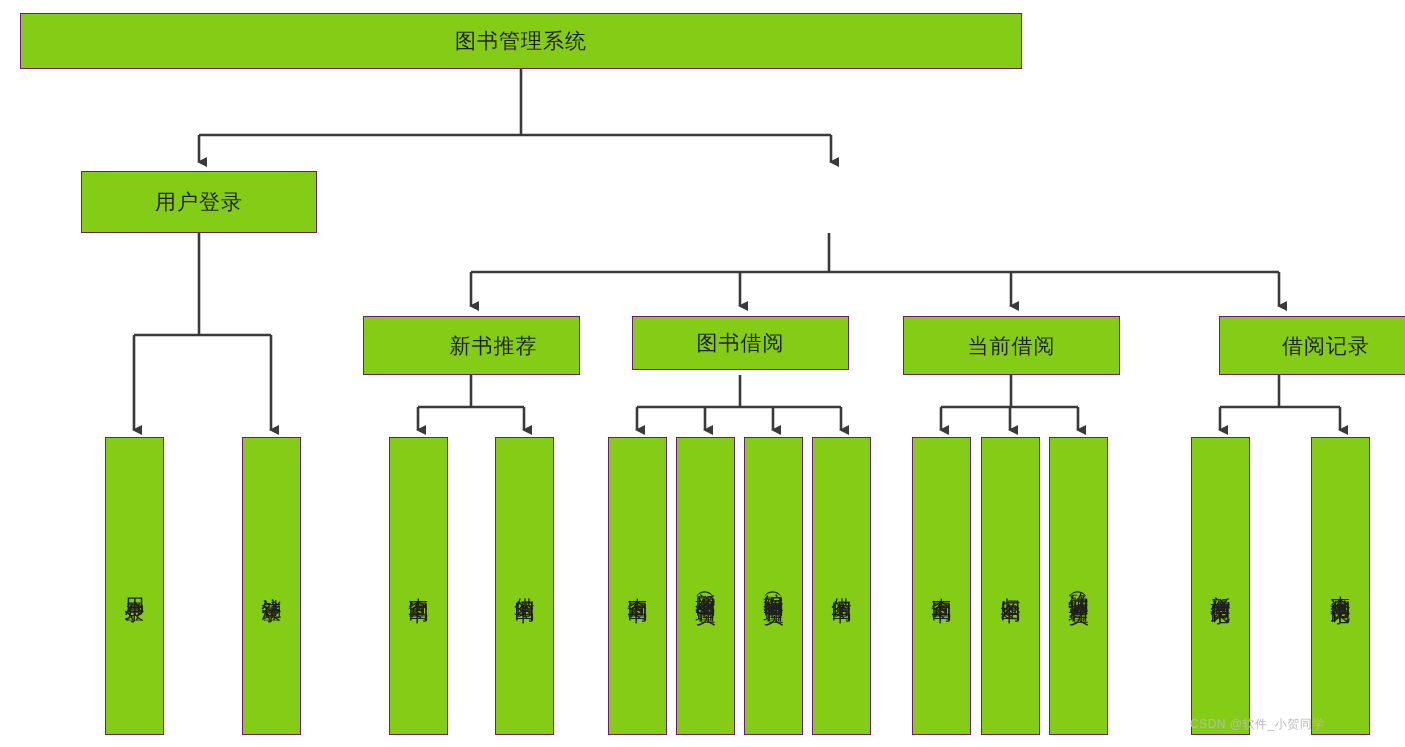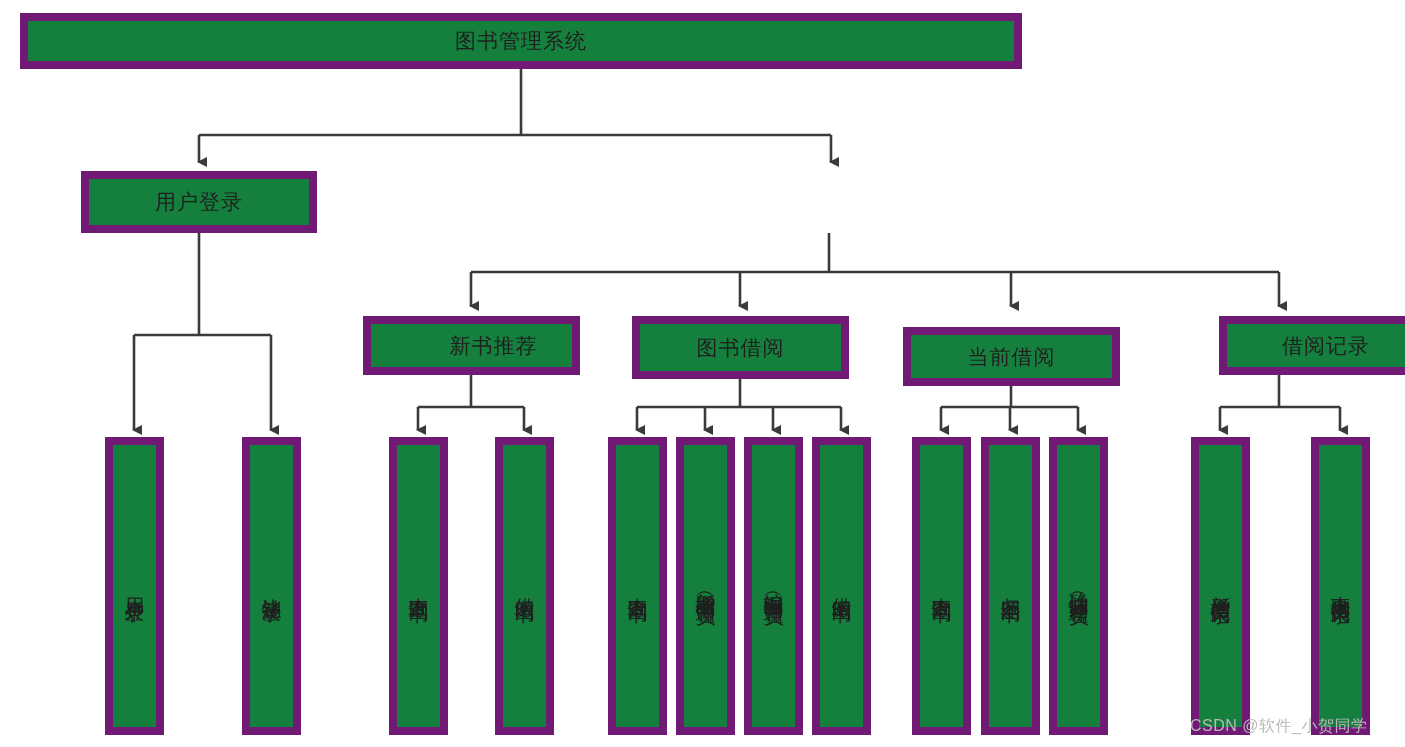--- a/index.html
+++ b/index.html
@@ -21,22 +21,22 @@
     position: absolute;
     left: 0;
     top: 0;
     width: 1405px;
     height: 747px;
     pointer-events: none;
   }
   .node {
     position: absolute;
     box-sizing: border-box;
-    background: #15803d;
-    border: 8px solid #701a75;
+    background: #84cc16;
+    border: 1px solid #701a75;
     display: flex;
     align-items: center;
     justify-content: center;
     color: #1f1f1f;
     z-index: 2;
   }
   .node.h-label {
     font-size: 21px;
     letter-spacing: 1px;
     line-height: 1.2;
@@ -53,21 +53,21 @@
     text-align: center;
   }
   .node.v-label > .vtext {
     writing-mode: vertical-rl;
     text-orientation: upright;
     display: block;
     white-space: nowrap;
   }
   .watermark {
     position: absolute;
-    font-size: 16px;
+    font-size: 12px;
     color: #b9b9b9;
     letter-spacing: 0.5px;
     white-space: nowrap;
     z-index: 3;
   }
 </style>
 </head>
 <body>
 
 <div id="canvas">
@@ -120,22 +120,22 @@
       <path d="M1220,407 L1220,430" marker-end="url(#arr)"></path>
       <path d="M1340,407 L1340,430" marker-end="url(#arr)"></path>
     </g>
   </svg>
 
   <div class="node h-label" style="left:20px; top:13px; width:1002px; height:56px;">图书管理系统</div>
 
   <div class="node h-label" style="left:81px; top:171px; width:236px; height:62px;">用户登录</div>
 
   <div class="node h-label" style="left:363px; top:316px; width:217px; height:59px;padding-left:44px;">新书推荐</div>
-  <div class="node h-label" style="left:632px; top:316px; width:217px; height:63px;">图书借阅</div>
-  <div class="node h-label" style="left:903px; top:316px; width:217px; height:59px;margin-top:11px;">当前借阅</div>
+  <div class="node h-label" style="left:632px; top:316px; width:217px; height:54px;">图书借阅</div>
+  <div class="node h-label" style="left:903px; top:316px; width:217px; height:59px;">当前借阅</div>
   <div class="node h-label" style="left:1172px; top:316px; width:214px; height:59px;margin-left:47px;">借阅记录</div>
 
   <div class="node v-label" style="left:105px; top:437px; width:59px; height:298px;">
     <span class="vtext">用户登录</span>
   </div>
   <div class="node v-label" style="left:242px; top:437px; width:59px; height:298px;">
     <span class="vtext">注销登录</span>
   </div>
 
   <div class="node v-label" style="left:389px; top:437px; width:59px; height:298px;">

